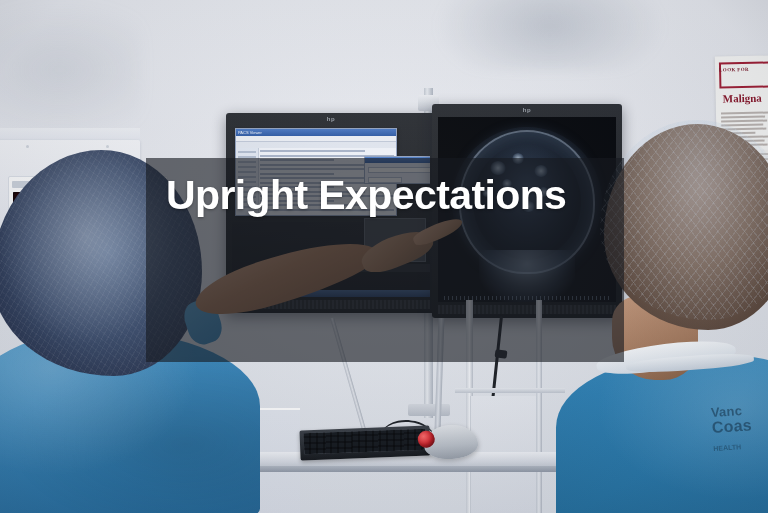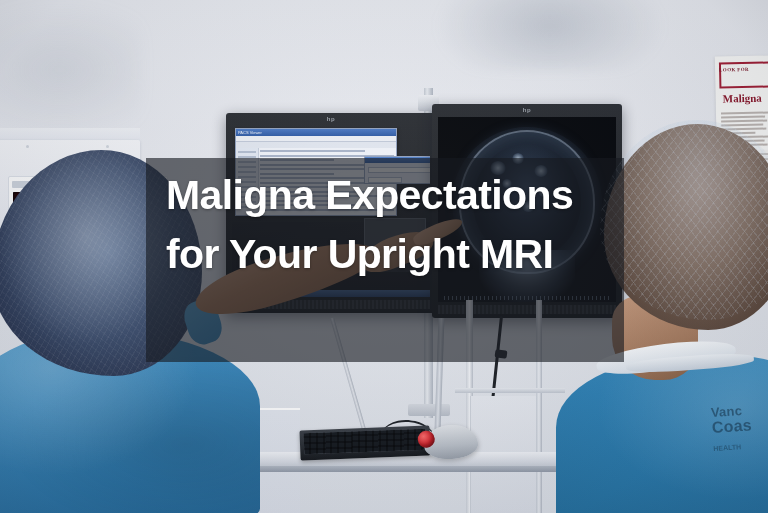--- a/index.html
+++ b/index.html
@@ -687,18 +687,17 @@
   <div class="scrub-text">
     <div class="l1">Vanc</div>
     <div class="l2">Coas</div>
     <div class="l3">HEALTH</div>
   </div>
 
   <div class="photo-grade"></div>
 
   <div id="title-overlay">
     <div id="title-text">
-      <div>Maligna Expectations</div>
-      <div>for Your Upright MRI</div>
+      <div>Upright Expectations</div>
     </div>
   </div>
 
 </div>
 
 </body></html>

